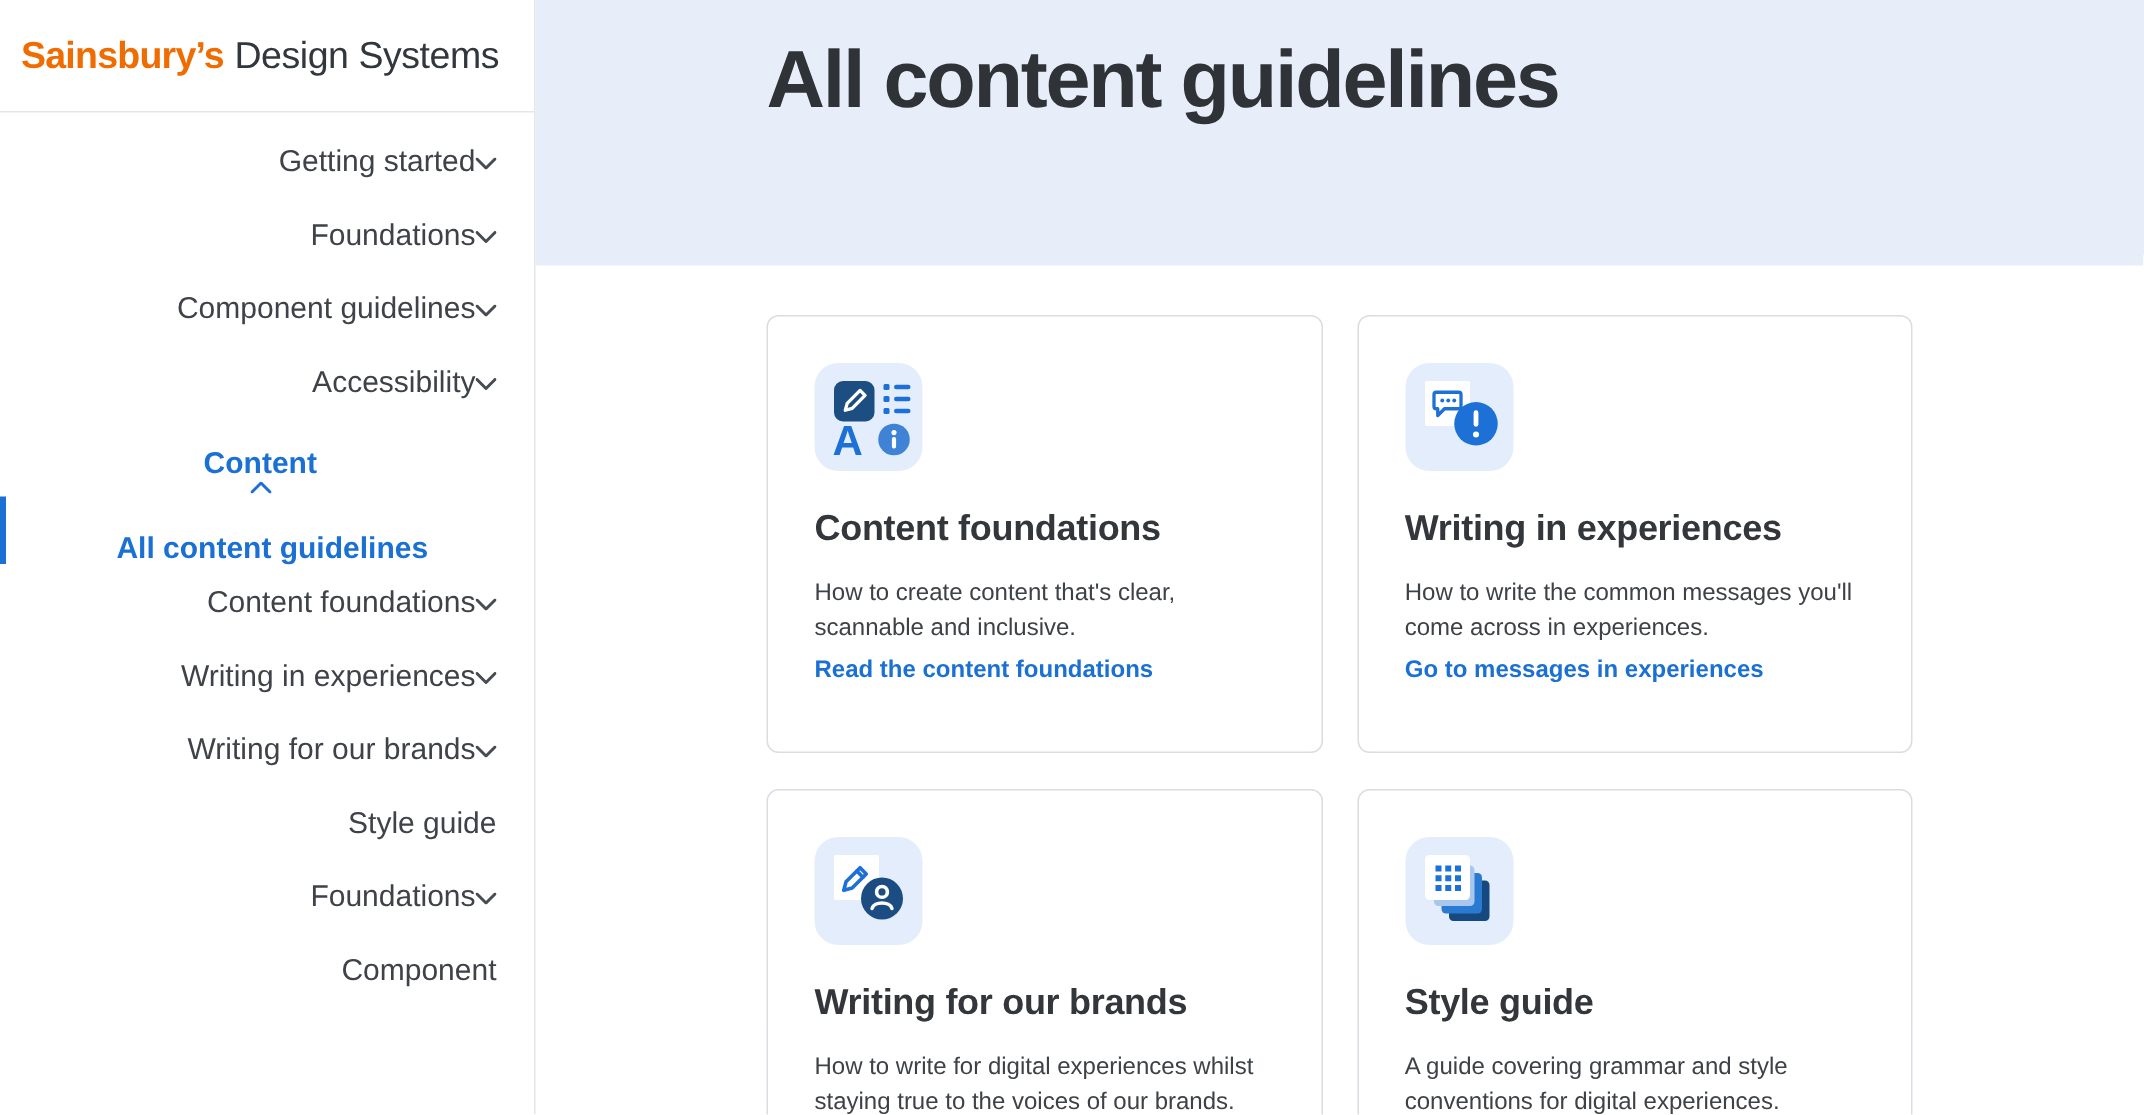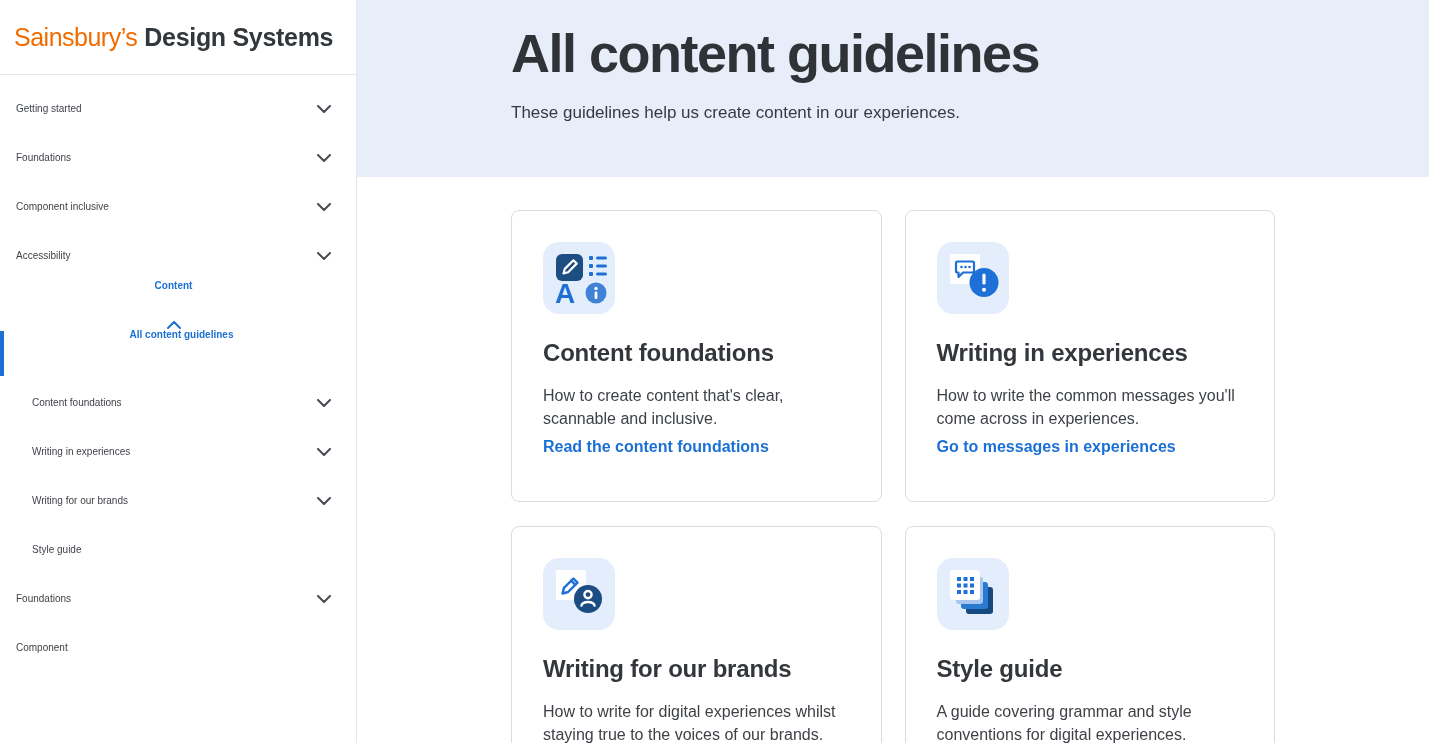--- a/index.html
+++ b/index.html
@@ -8,25 +8,25 @@
     --divider:#e4e6ea;
   }
   *{box-sizing:border-box;}
   html,body{margin:0;padding:0;width:1429px;height:743px;overflow:hidden;}
   body{display:flex;font-family:"Liberation Sans",sans-serif;background:#fff;color:var(--text-body);}
 
   
   .sidebar{width:357px;flex:0 0 357px;height:100%;border-right:1px solid var(--divider);background:#fff;}
   .logo{height:75px;display:flex;align-items:center;padding-left:14px;border-bottom:1px solid var(--divider);
         font-size:25px;white-space:nowrap;cursor:pointer;}
-  .logo .brand{color:var(--orange);font-weight:400;letter-spacing:-0.5px;text-align:center;}
-  .logo .product{color:#32373d;font-weight:700;margin-left:7px;letter-spacing:-0.3px;}
+  .logo .brand{color:var(--orange);font-weight:700;letter-spacing:-0.5px;text-align:center;}
+  .logo .product{color:#32373d;font-weight:400;margin-left:7px;letter-spacing:-0.3px;}
   .nav{padding-top:9px;}
-  .nav-item{position:relative;height:49px;display:flex;align-items:center;justify-content:space-between;
-            padding:0 25px 0 16px;font-size:10px;color:#3f4349;cursor:pointer;}
+  .nav-item{position:relative;height:49px;display:flex;align-items:center;justify-content:flex-end;
+            padding:0 25px 0 16px;font-size:20px;color:#3f4349;cursor:pointer;}
   .nav-item.sub{padding-left:32px;}
   .nav-item.active{color:var(--blue);font-weight:700;flex-direction:column;}
   .nav-item.selected::before{content:"";position:absolute;left:0;top:2px;bottom:2px;width:4px;background:var(--blue);}
   .chev{display:flex;align-items:center;color:#474c52;}
   .nav-item.active .chev{color:var(--blue);}
   .chev.up svg{transform:rotate(180deg);}
 
   
   .main{flex:1;height:100%;}
   .hero{height:177px;background:var(--hero-bg);}
@@ -60,21 +60,21 @@
       </div>
       <div class="nav-item">
         <span class="nav-label">Foundations</span>
         <span class="chev down">
           <svg width="14" height="8" viewBox="0 0 14 8">
             <path d="M1 1l6 6 6-6" fill="none" stroke="currentColor" stroke-width="2" stroke-linecap="round" stroke-linejoin="round"></path>
           </svg>
         </span>
       </div>
       <div class="nav-item">
-        <span class="nav-label">Component inclusive</span>
+        <span class="nav-label">Component guidelines</span>
         <span class="chev down">
           <svg width="14" height="8" viewBox="0 0 14 8">
             <path d="M1 1l6 6 6-6" fill="none" stroke="currentColor" stroke-width="2" stroke-linecap="round" stroke-linejoin="round"></path>
           </svg>
         </span>
       </div>
       <div class="nav-item">
         <span class="nav-label">Accessibility</span>
         <span class="chev down">
           <svg width="14" height="8" viewBox="0 0 14 8">
@@ -131,21 +131,20 @@
       <div class="nav-item">
         <span class="nav-label">Component</span>
       </div>
     </nav>
 </aside>
 
 <main class="main">
   <header class="hero">
     <div class="hero-inner">
       <h1>All content guidelines</h1>
-      <p>These guidelines help us create content in our experiences.</p>
     </div>
   </header>
   <section class="cards" id="cards">
       <article class="card"><div class="tile"><svg width="72" height="72" viewBox="0 0 72 72">
             <rect x="13" y="12" width="27" height="27" rx="6" fill="#1c4e82"></rect>
             <path d="M20.5 31.5l1.3-4.6 8.6-8.6 3.3 3.3-8.6 8.6-4.6 1.3z" fill="none" stroke="#fff" stroke-width="2.2" stroke-linejoin="round" stroke-linecap="round"></path>
             <g fill="#1d70d6">
               <rect x="46" y="14" width="4" height="4" rx="1"></rect>
               <rect x="53" y="14.5" width="11" height="3" rx="1.5"></rect>
               <rect x="46" y="22" width="4" height="4" rx="1"></rect>

